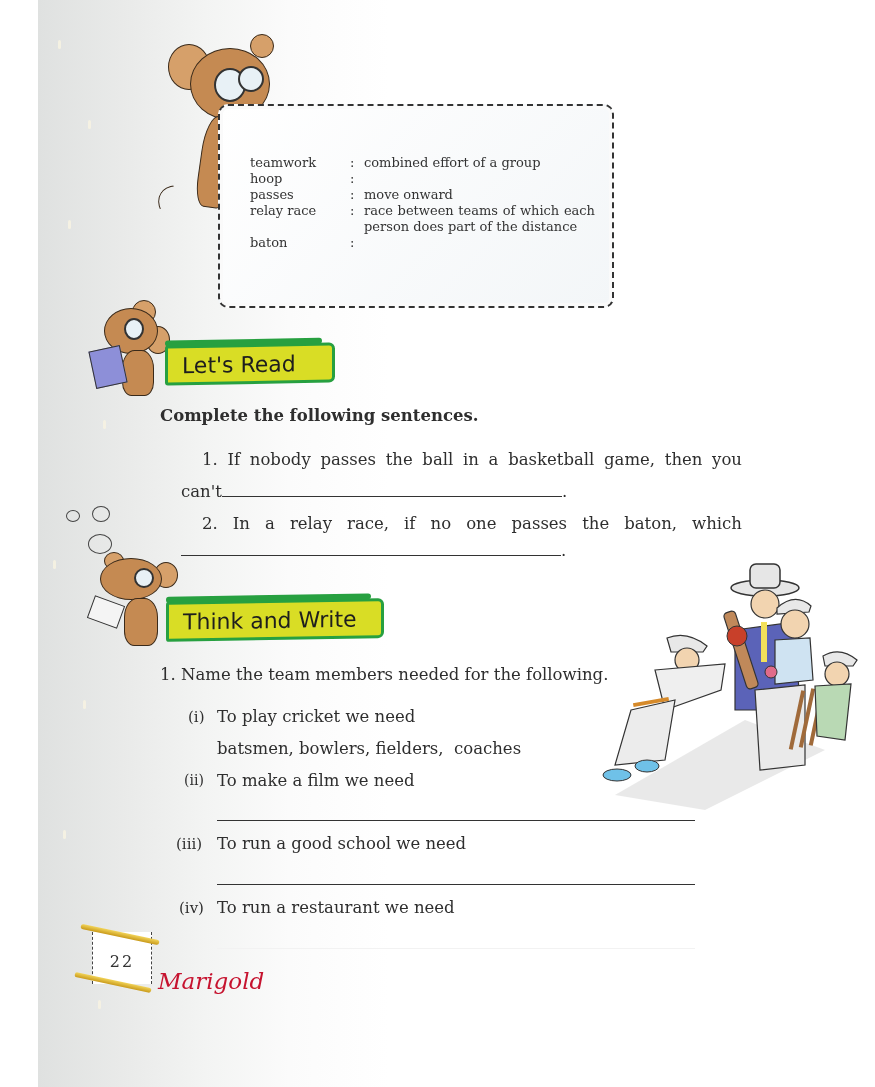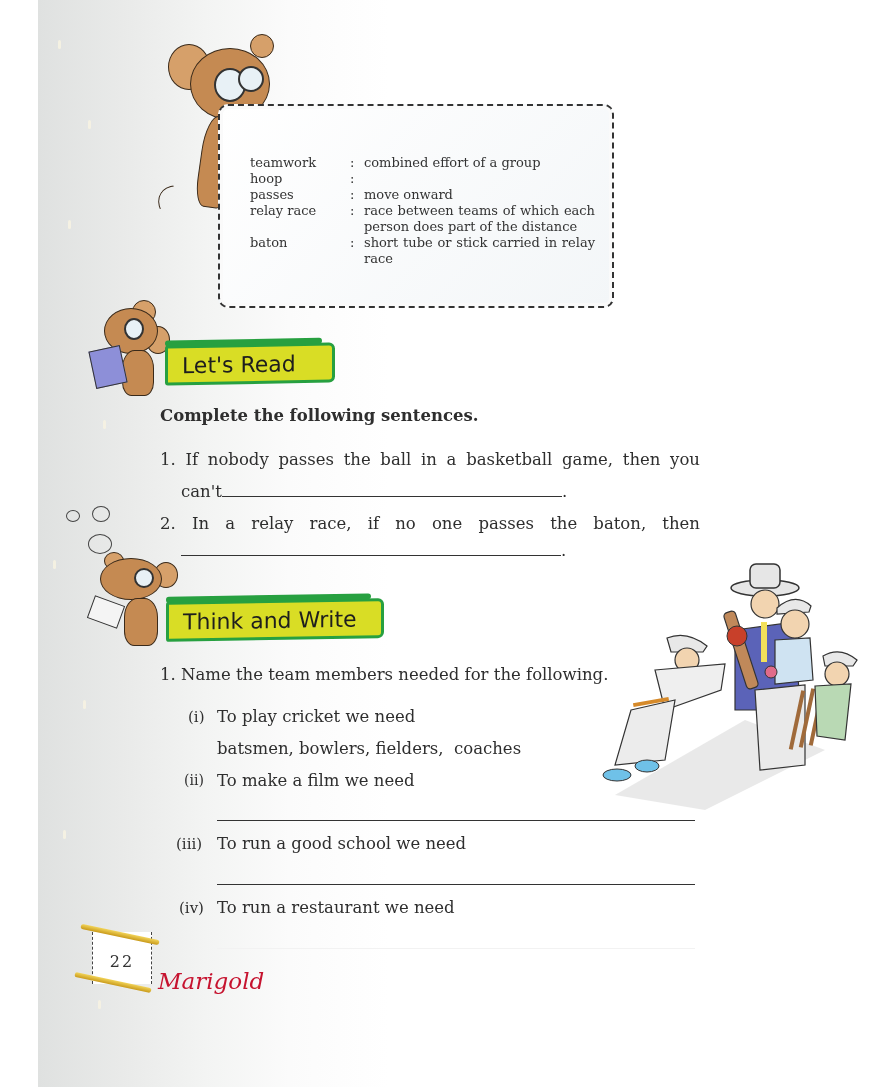--- a/index.html
+++ b/index.html
@@ -31,21 +31,21 @@
   .mouse .body { position:absolute; background:#c58a52; border:1.5px solid #3a2a1a; border-radius:40% 40% 30% 30%; }
   .mouse .tail { position:absolute; border:1.5px solid #3a2a1a; border-color:#3a2a1a transparent transparent transparent; border-radius:50%; }
 
   
   .banner { position:absolute; background:#d9dd25; border:3px solid #27a040; border-radius:3px 6px 6px 3px;
      font-family:"DejaVu Sans", sans-serif; color:#1e1e1e; font-size:22px; padding:0 0 0 14px;
      display:flex; align-items:center; transform:skewY(-1deg); }
   .banner::before { content:""; position:absolute; left:-3px; top:-8px; right:10px; height:6px; background:#27a040; border-radius:3px; }
 
   .text { position:absolute; font-size:16.5px; color:#2e2e2e; }
-  .justify { text-align:justify; text-align-last:justify; }
+  .justify { text-align:justify; text-align-last:justify;margin-left:42px; }
   .blank { display:inline-block; border-bottom:1px solid #333; vertical-align:baseline; }
   .rule { position:absolute; height:1px; background:#333; }
 
   
   .cricket { position:absolute; left:595px; top:560px; width:270px; height:250px; }
 
   
   .scroll { position:absolute; left:78px; top:922px; width:82px; height:72px; }
   .scroll .rod { position:absolute; height:5px; background:linear-gradient(#f2d45a,#c99a1a); border-radius:3px; transform:rotate(12deg); }
   .scroll .paper { position:absolute; left:14px; top:10px; width:58px; height:52px; background:#fff;
@@ -96,21 +96,20 @@
       <span class="nw-def">move onward</span>
     </div>
     <div class="nw-row">
       <span class="nw-term">relay race</span>
       <span class="nw-colon">:</span>
       <span class="nw-def">race between teams of which each person does part of the distance</span>
     </div>
     <div class="nw-row">
       <span class="nw-term">baton</span>
       <span class="nw-colon">:</span>
-      <span class="nw-def">short tube or stick carried in relay race</span>
     </div>
   </div>
 </div>
 
 <div class="mouse" style="left:88px;top:298px;width:80px;height:105px;">
   <div class="ear" style="left:44px;top:2px;width:22px;height:22px;"></div>
   <div class="ear" style="left:58px;top:28px;width:22px;height:26px;"></div>
   <div class="head" style="left:16px;top:10px;width:52px;height:44px;"></div>
   <div class="glasses" style="left:36px;top:20px;width:16px;height:18px;"></div>
   <div class="body" style="left:34px;top:52px;width:30px;height:44px;"></div>
@@ -130,21 +129,21 @@
 <div class="text" style="left:181px;top:482px;">
   <span>can't</span><span class="blank" style="width:340px;"></span><span>.</span>
 </div>
 
 <div style="position:absolute;left:66px;top:510px;width:12px;height:10px;border:1.5px solid #444;border-radius:50%;"></div>
 <div style="position:absolute;left:92px;top:506px;width:16px;height:14px;border:1.5px solid #444;border-radius:50%;"></div>
 <div style="position:absolute;left:88px;top:534px;width:22px;height:18px;border:1.5px solid #444;border-radius:50%;"></div>
 
 <div class="text justify" style="left:160px;top:514px;width:540px;">
   <span>2.</span>
-  <span>In a relay race, if no one passes the baton, then</span>
+  <span>In a relay race, if no one passes the baton, which</span>
 </div>
 <div class="text" style="left:181px;top:541px;">
   <span class="blank" style="width:380px;"></span><span>.</span>
 </div>
 
 <div class="mouse" style="left:86px;top:552px;width:90px;height:100px;">
   <div class="ear" style="left:18px;top:0px;width:18px;height:16px;"></div>
   <div class="ear" style="left:68px;top:10px;width:22px;height:24px;"></div>
   <div class="head" style="left:14px;top:6px;width:60px;height:40px;"></div>
   <div class="glasses" style="left:48px;top:16px;width:16px;height:16px;"></div>

